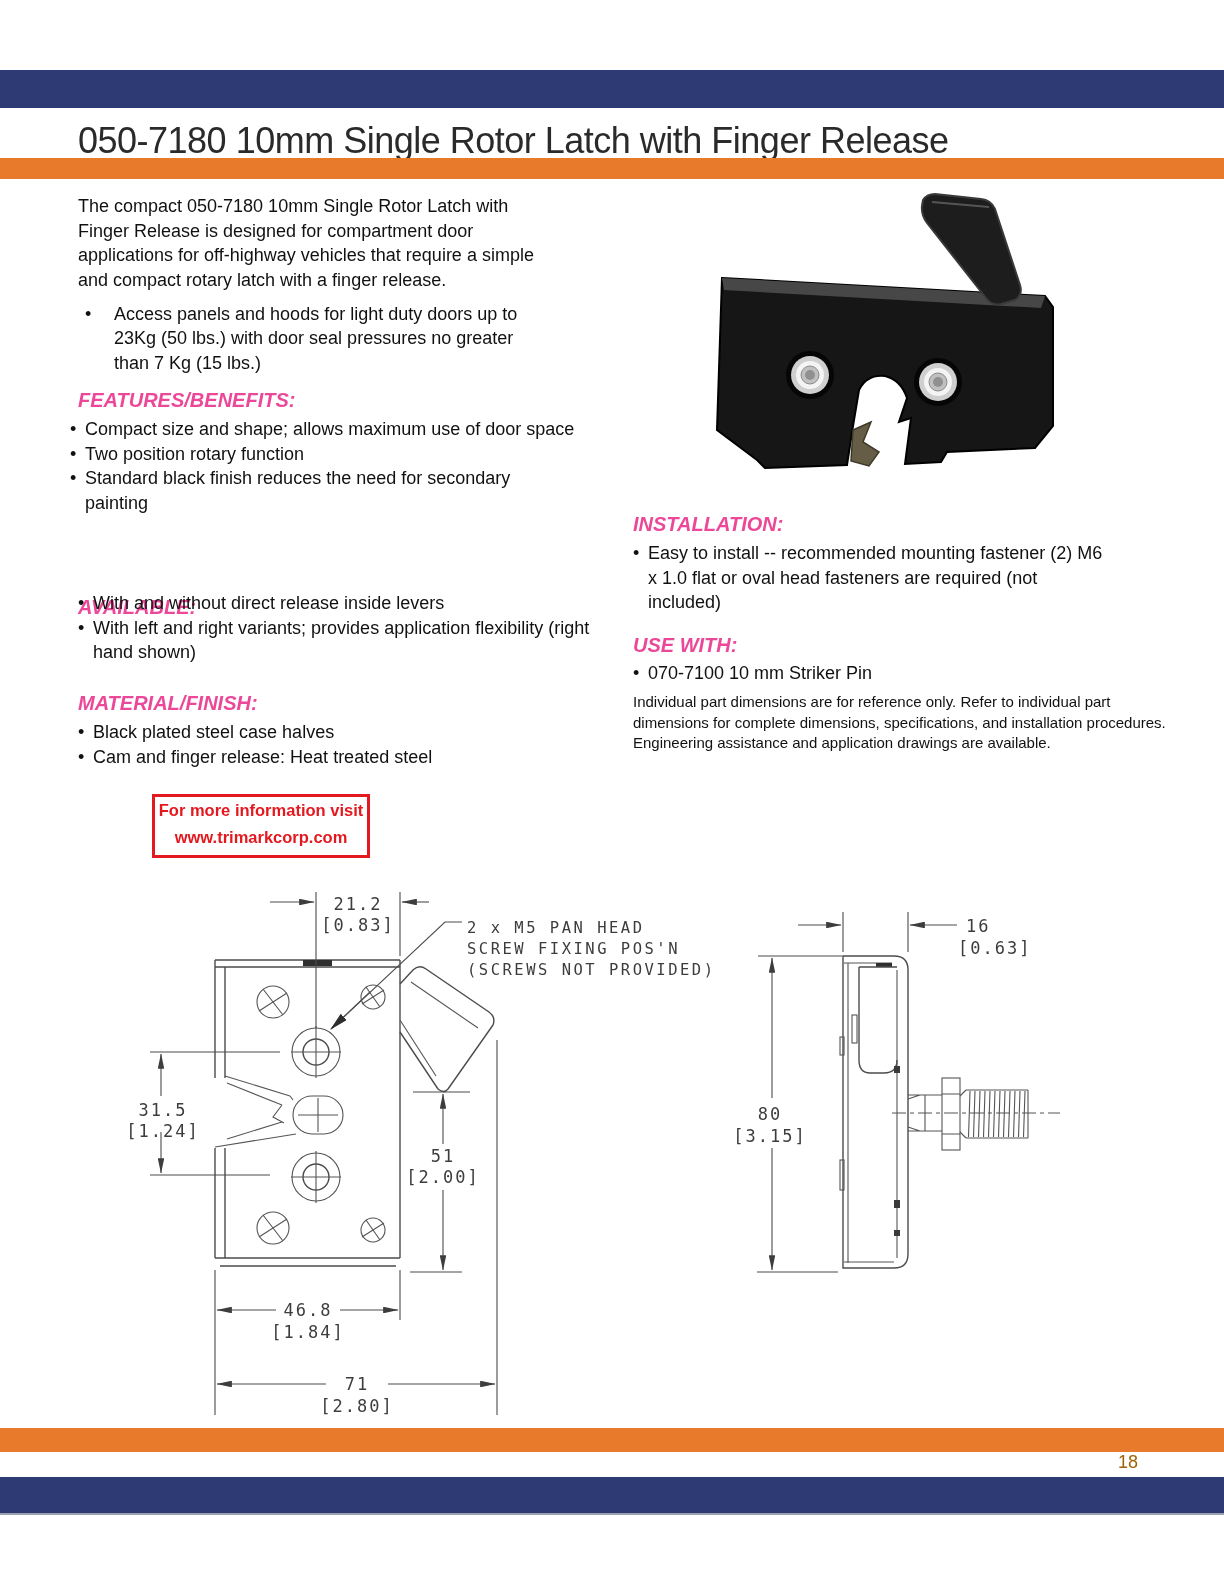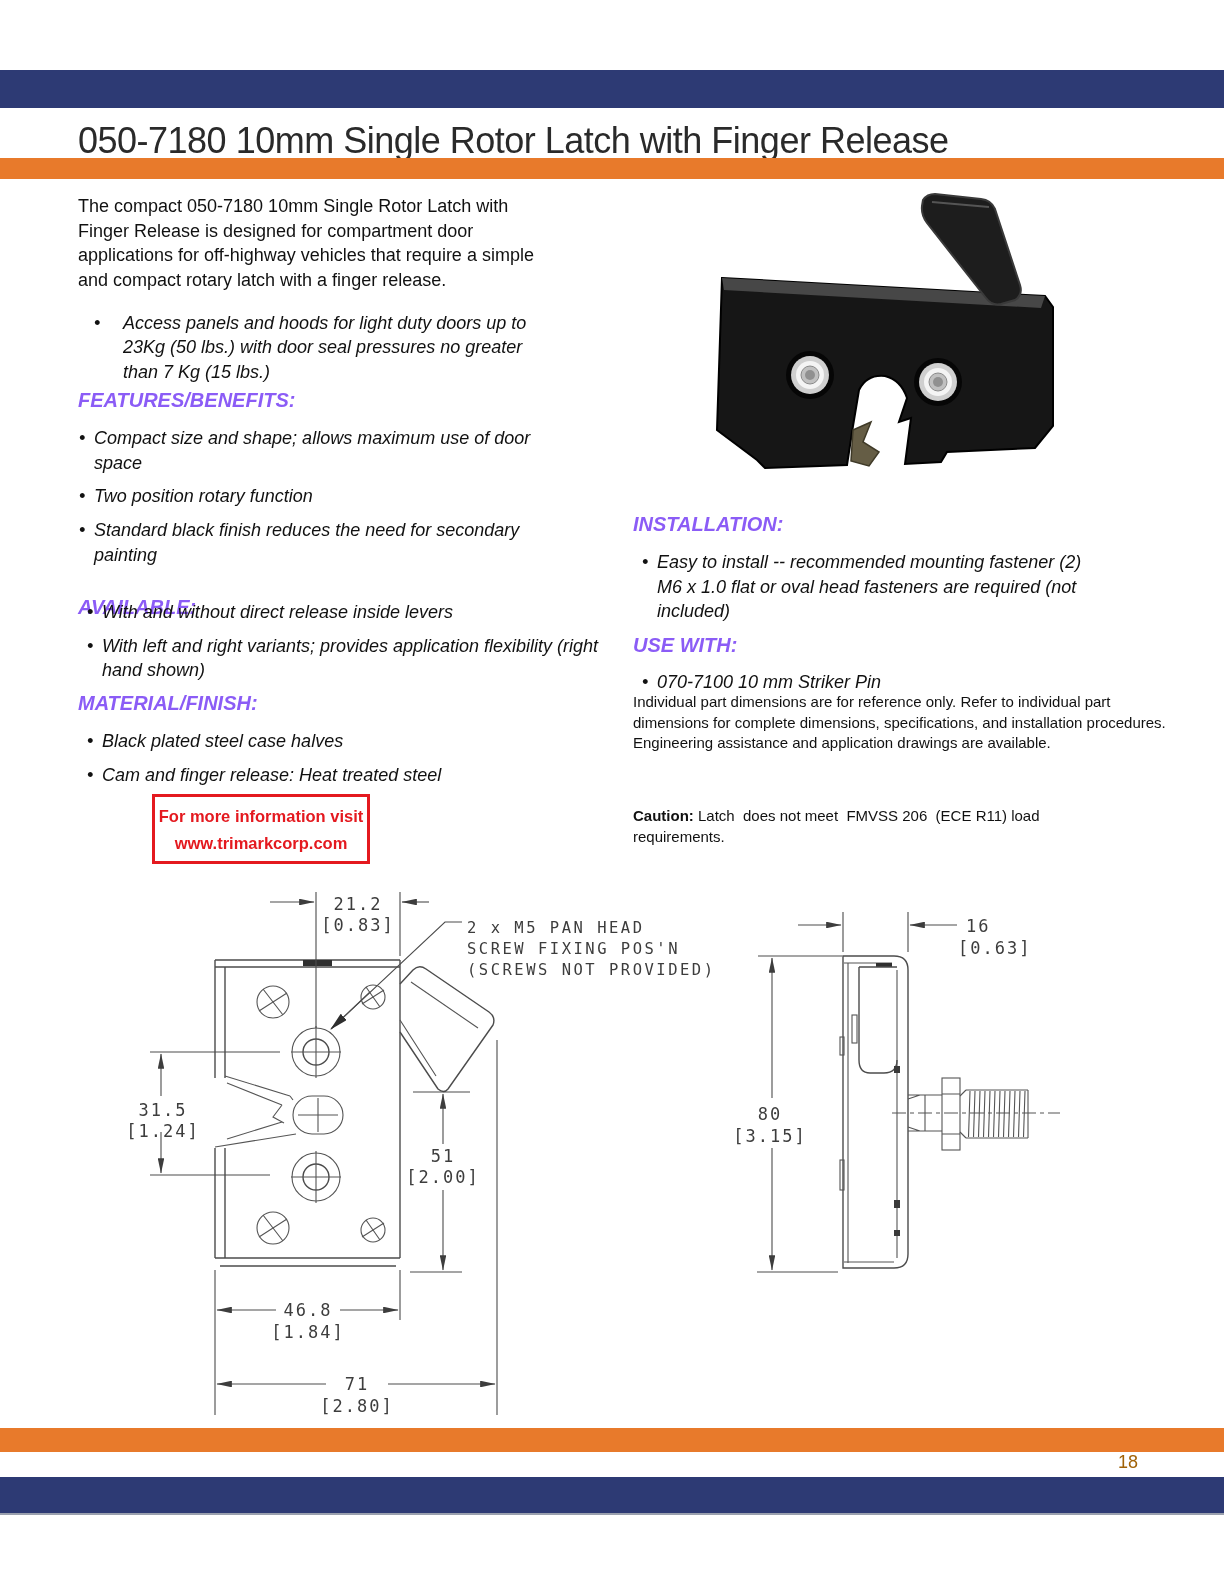--- a/index.html
+++ b/index.html
@@ -5,29 +5,29 @@
   html,body{margin:0;padding:0;background:#ffffff;}
   .page{position:relative;width:1224px;height:1584px;background:#ffffff;overflow:hidden;
         font-family:"Liberation Sans",sans-serif;color:#111;}
   .bar{position:absolute;left:0;width:1224px;}
   .bar.navy-top{top:70px;height:38px;background:var(--navy);}
   .bar.orange-top{top:158px;height:21px;background:var(--orange);}
   .bar.orange-bottom{top:1428px;height:24px;background:var(--orange);}
   .bar.navy-bottom{top:1477px;height:36px;background:var(--navy);border-bottom:2px solid #9aa0ae;}
   .title{position:absolute;left:78px;top:120px;font-size:36px;letter-spacing:-0.5px;color:#2a2a2a;white-space:nowrap;}
   .blk{position:absolute;}
-  .h{font-weight:bold;font-style:italic;font-size:20px;color:#8b5cf6;}
+  .h{font-weight:bold;font-style:italic;font-size:20px;color:#ec4899;}
   ul.bl{list-style:none;margin:0;padding:0;}
-  ul.bl li{position:relative;padding-left:15px;margin:9px;font-style:italic;}
+  ul.bl li{position:relative;padding-left:15px;margin:0;}
   ul.bl li::before{content:"\2022";position:absolute;left:0;top:0;}
   ul.bl.tab li{padding-left:36px;}
   ul.bl.tab li::before{left:7px;}
   .small{font-size:15px;line-height:20.5px;}
   .infobox{position:absolute;left:152px;top:794px;width:212px;height:58px;border:3px solid #e4191f;
-           text-align:center;color:#e4191f;font-weight:bold;font-size:16.5px;line-height:27px;padding-top:6px;}
+           text-align:center;color:#e4191f;font-weight:bold;font-size:16.5px;line-height:27px;}
   .pagenum{position:absolute;left:1118px;top:1452px;font-size:18px;color:#a16207;}
   .caution{white-space:pre-wrap;}
   svg text{font-family:"DejaVu Sans Mono",monospace;fill:#3d3d3d;}
   .dwg-line{stroke:#4c4c4c;fill:none;stroke-width:1.4;}
   .dwg-thin{stroke:#555555;fill:none;stroke-width:1.1;}
   .dwg-dim{stroke:#4c4c4c;fill:none;stroke-width:1.1;}
 </style>
 </head>
 <body>
 
@@ -102,21 +102,20 @@
     <li>Easy to install -- recommended mounting fastener (2) M6 x 1.0 flat or oval head fasteners are required (not included)</li>
   </ul>
 
   <div class="blk h" style="left:633px;top:634px;">USE WITH:</div>
   <ul class="bl blk" style="left:633px;top:661px;width:478px;font-size:18px;line-height:24.5px;">
     <li>070-7100 10 mm Striker Pin</li>
   </ul>
 
   <div class="blk small" style="left:633px;top:692px;width:545px;">Individual part dimensions are for reference only. Refer to individual part dimensions for complete dimensions, specifications, and installation procedures. Engineering assistance and application drawings are available.</div>
 
-  <div class="blk small caution" style="left:633px;top:806px;width:455px;"><b>Caution:</b><span> Latch  does not meet  FMVSS 206  (ECE R11) load requirements.</span></div>
 
   <svg style="position:absolute;left:130px;top:870px;" width="950" height="560" viewBox="0 0 950 560">
     <defs>
       <marker id="arr" markerWidth="14" markerHeight="6" refX="13.5" refY="3" orient="auto">
         <path d="M0,0 L14,3 L0,6 Z" fill="#3d3d3d"></path>
       </marker>
       <marker id="arrBig" markerWidth="17" markerHeight="8" refX="16" refY="4" orient="auto">
         <path d="M0,0 L17,4 L0,8 Z" fill="#2e2e2e"></path>
       </marker>
     </defs>

